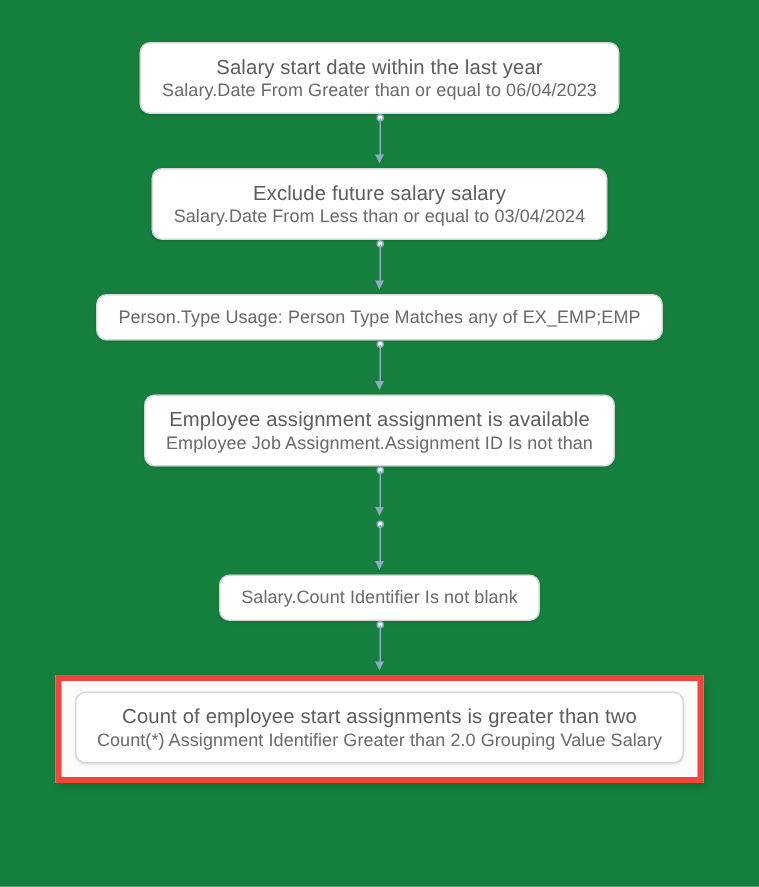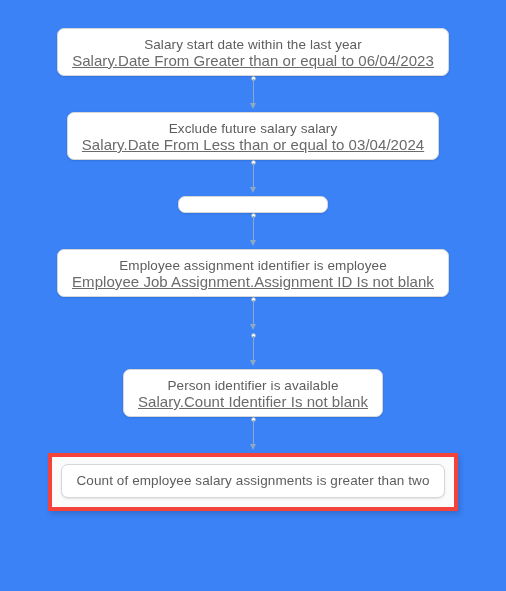--- a/index.html
+++ b/index.html
@@ -13,21 +13,21 @@
     background: #ffffff;
     font-family: "Liberation Sans", "DejaVu Sans", sans-serif;
     overflow: hidden;
     position: relative;
   }
 
   #flow-canvas {
     position: relative;
     width: 506px;
     height: 591px;
-    background: #3b82f6;
+    background: #15803d;
   }
 
   
   .chain {
     position: absolute;
     left: 0;
     top: 0;
     width: 506px;
     display: flex;
     flex-direction: column;
@@ -51,26 +51,25 @@
   .node-title {
     display: block;
     font-size: 13.5px;
     line-height: 17px;
     color: #5d5d5d;
     font-weight: 400;
     letter-spacing: 0.1px;
   }
   .node-sub {
     display: block;
-    font-size: 15px;
+    font-size: 12px;
     line-height: 13px;
     color: #6a6a6a;
     margin-top: 1px;
     letter-spacing: 0.05px;
-    text-decoration: underline;
   }
 
   
   .connector {
     position: relative;
     width: 14px;
     height: 36px;
     flex: 0 0 auto;
   }
   .connector .conn-line {
@@ -140,57 +139,58 @@
       <span class="node-sub">Salary.Date From Less than or equal to 03/04/2024</span>
     </div>
 
     <div class="connector">
       <span class="conn-dot"></span>
       <span class="conn-line"></span>
       <span class="conn-arrow"></span>
     </div>
 
     <div class="node">
+      <span class="node-sub">Person.Type Usage: Person Type Matches any of EX_EMP;EMP</span>
     </div>
 
     <div class="connector">
       <span class="conn-dot"></span>
       <span class="conn-line"></span>
       <span class="conn-arrow"></span>
     </div>
 
     <div class="node">
-      <span class="node-title">Employee assignment identifier is employee</span>
-      <span class="node-sub">Employee Job Assignment.Assignment ID Is not blank</span>
+      <span class="node-title">Employee assignment assignment is available</span>
+      <span class="node-sub">Employee Job Assignment.Assignment ID Is not than</span>
     </div>
 
     <div class="connector">
       <span class="conn-dot"></span>
       <span class="conn-line"></span>
       <span class="conn-arrow"></span>
     </div>
 
 
     <div class="connector">
       <span class="conn-dot"></span>
       <span class="conn-line"></span>
       <span class="conn-arrow"></span>
     </div>
 
     <div class="node">
-      <span class="node-title">Person identifier is available</span>
       <span class="node-sub">Salary.Count Identifier Is not blank</span>
     </div>
 
     <div class="connector">
       <span class="conn-dot"></span>
       <span class="conn-line"></span>
       <span class="conn-arrow"></span>
     </div>
 
     <div class="highlight-wrap">
       <div class="node">
-        <span class="node-title">Count of employee salary assignments is greater than two</span>
+        <span class="node-title">Count of employee start assignments is greater than two</span>
+        <span class="node-sub">Count(*) Assignment Identifier Greater than 2.0 Grouping Value Salary</span>
       </div>
     </div>
 
   </div>
 </div>
 
 </body></html>

